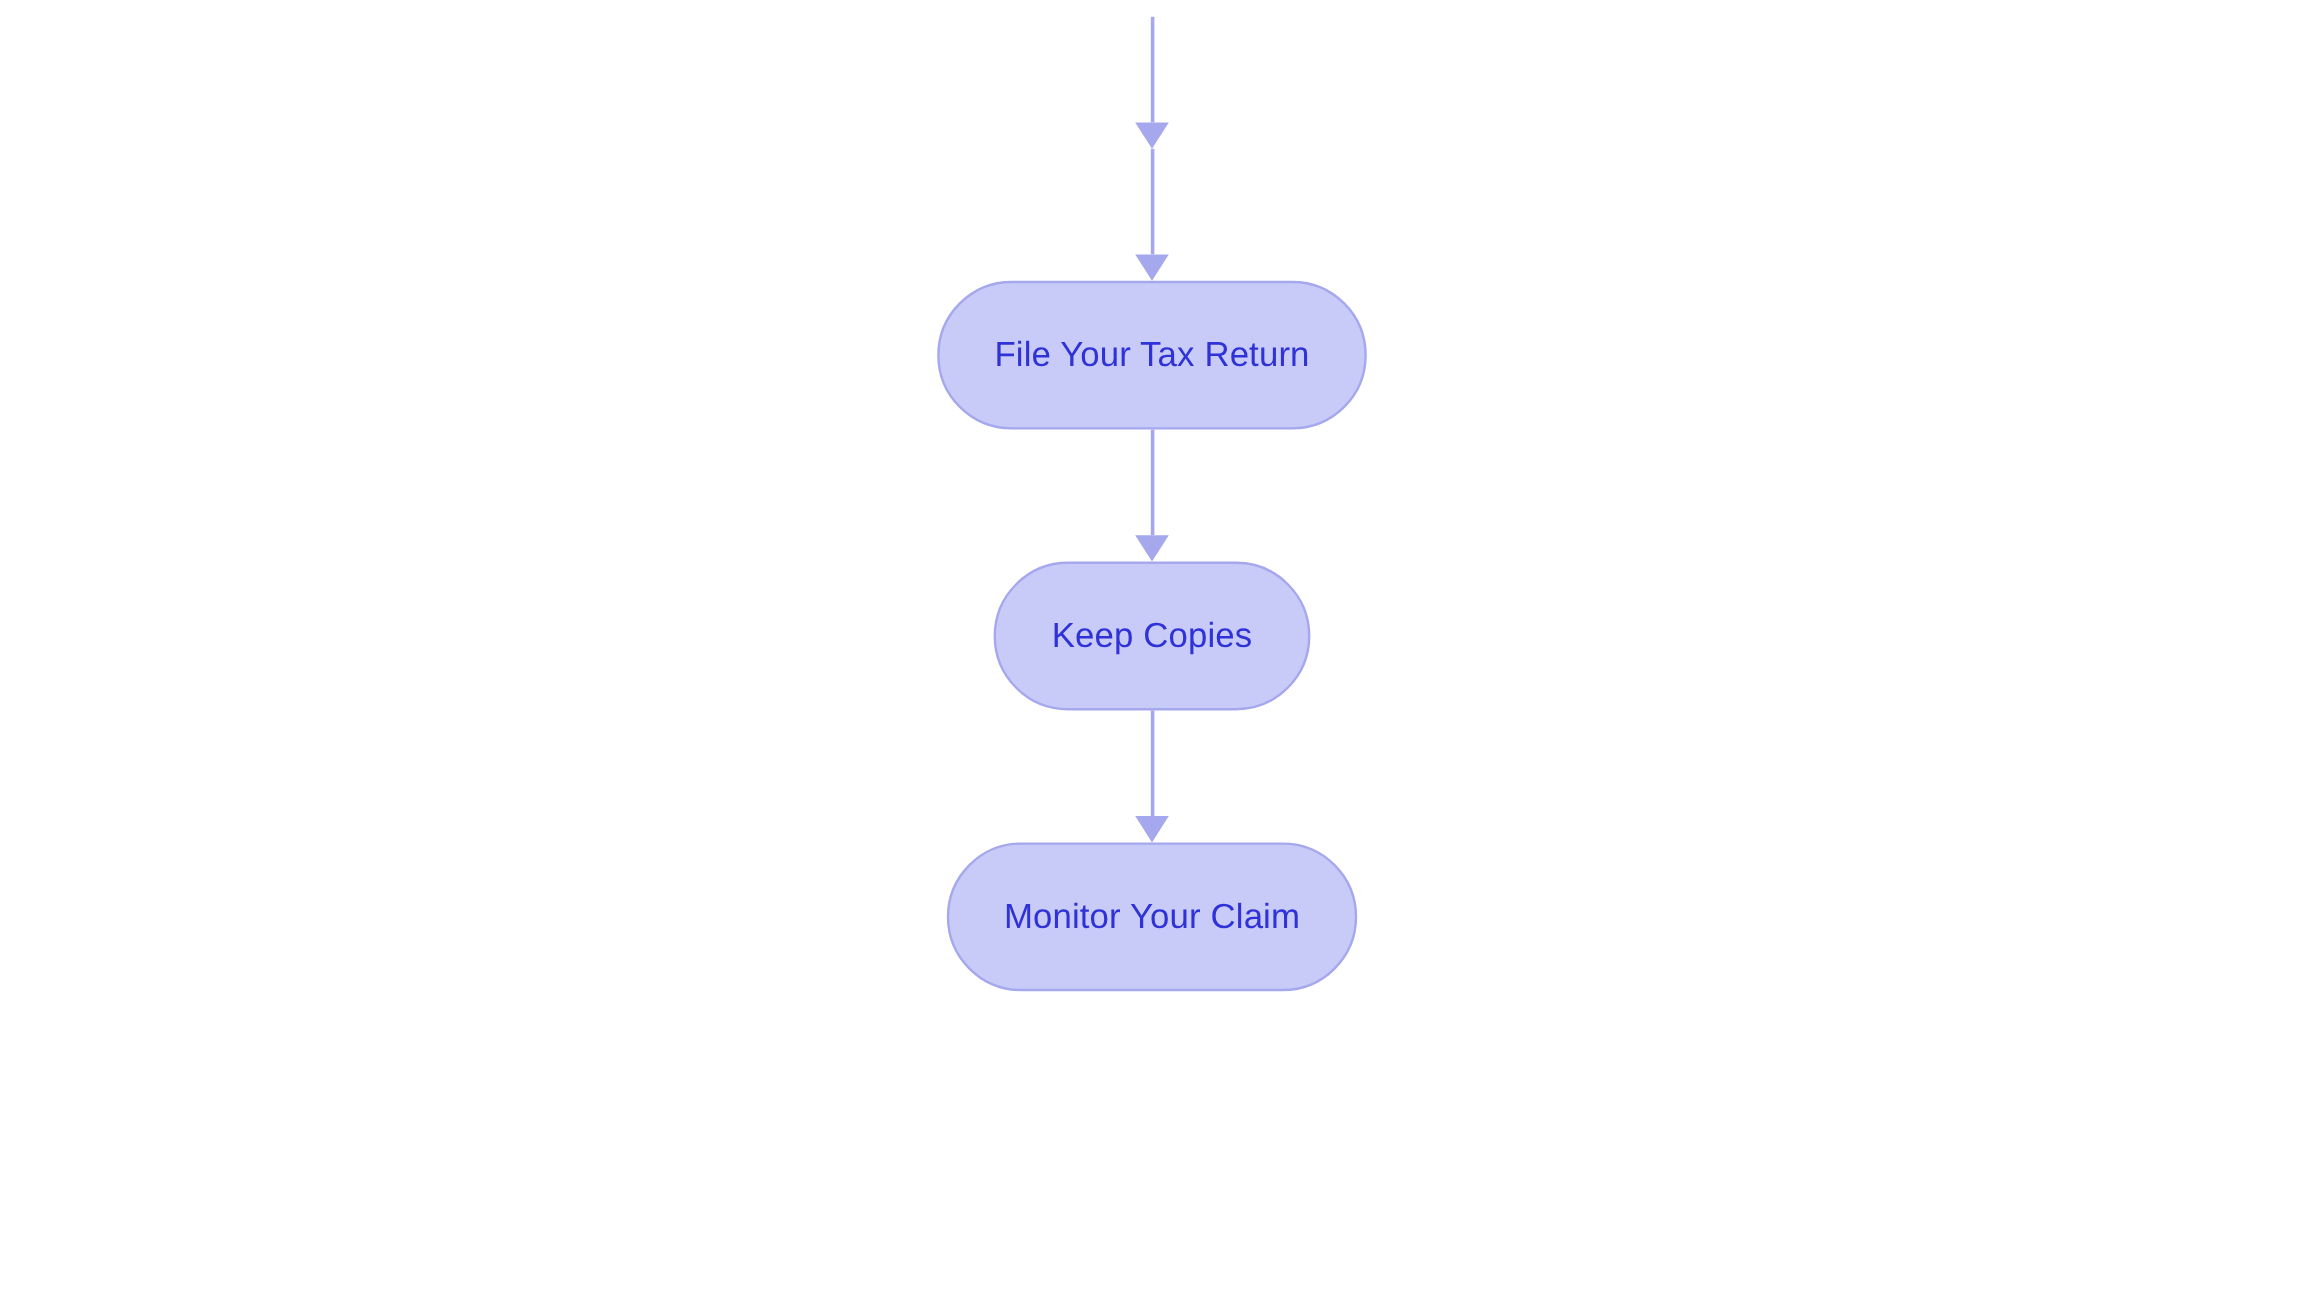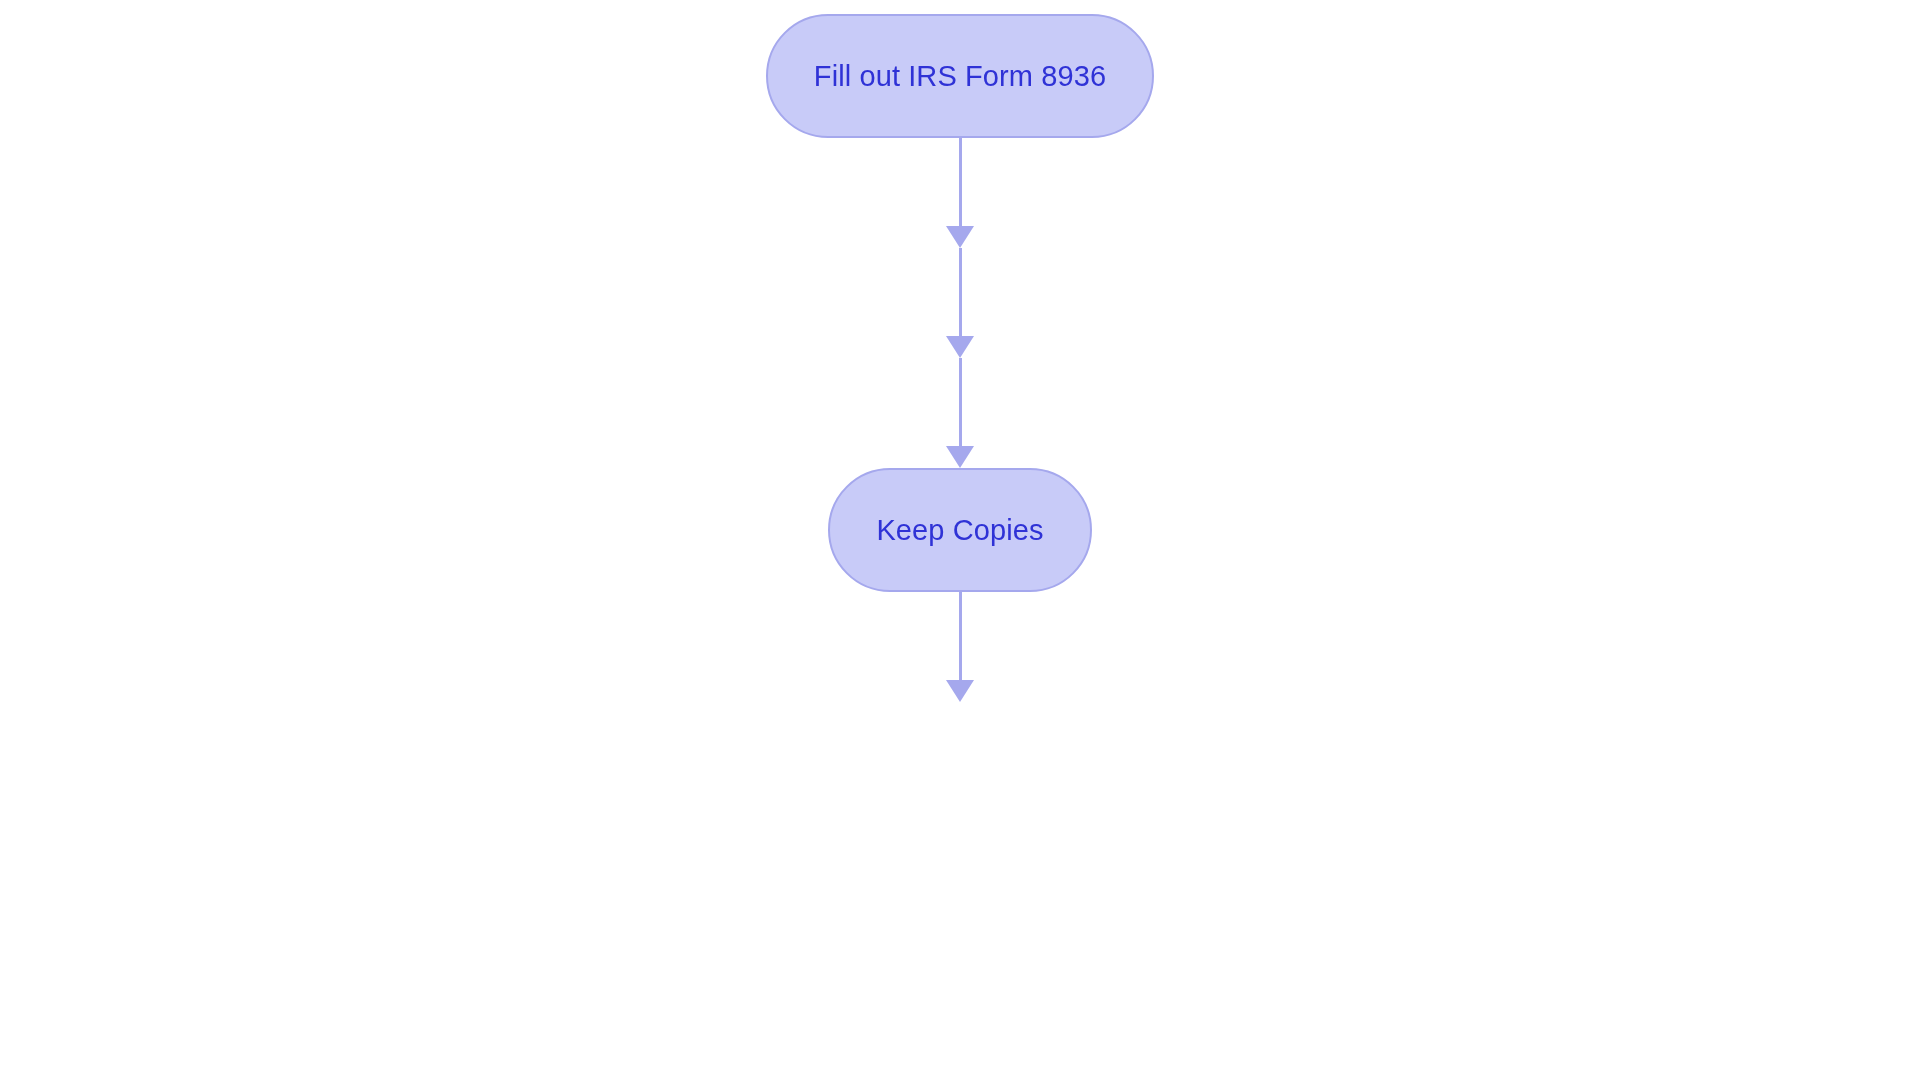--- a/index.html
+++ b/index.html
@@ -77,45 +77,48 @@
   }
 </style>
 </head>
 <body>
 
 <div id="flowchart-canvas">
   <div class="flow-column">
 
     <div class="spacer-top"></div>
 
-    <div class="node">
-      <span class="node-label">Fill out IRS Form 8936</span>
-    </div>
 
     <div class="connector">
       <div class="connector-line"></div>
       <div class="connector-arrowhead"></div>
     </div>
 
 
     <div class="connector">
       <div class="connector-line"></div>
       <div class="connector-arrowhead"></div>
     </div>
 
+    <div class="node">
+      <span class="node-label">File Your Tax Return</span>
+    </div>
 
     <div class="connector">
       <div class="connector-line"></div>
       <div class="connector-arrowhead"></div>
     </div>
 
     <div class="node">
       <span class="node-label">Keep Copies</span>
     </div>
 
     <div class="connector">
       <div class="connector-line"></div>
       <div class="connector-arrowhead"></div>
     </div>
 
+    <div class="node">
+      <span class="node-label">Monitor Your Claim</span>
+    </div>
 
   </div>
 </div>
 
 </body></html>

